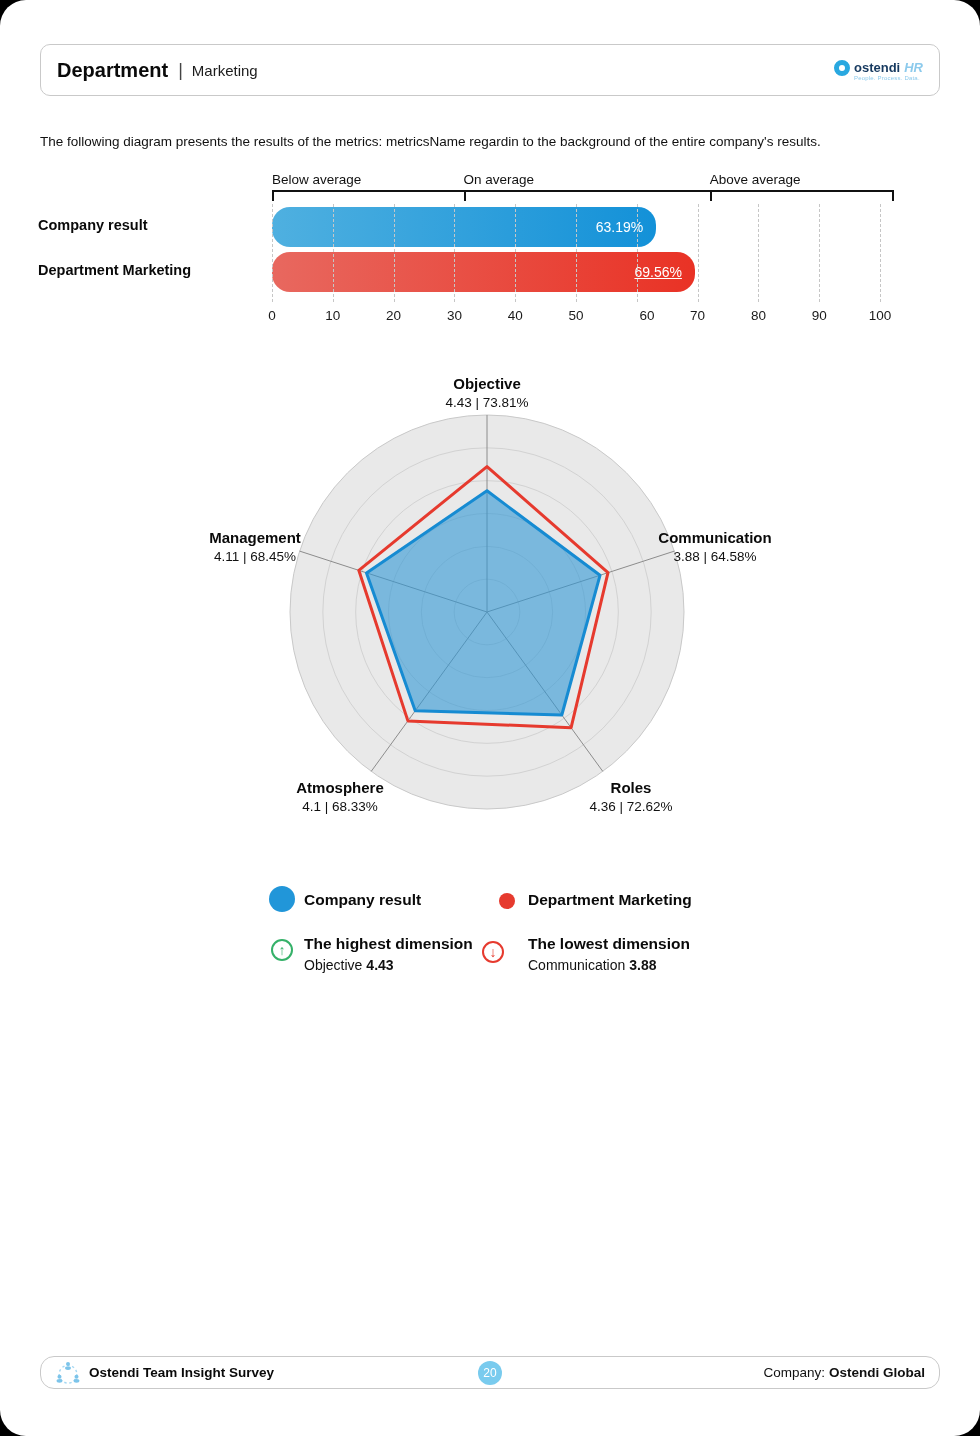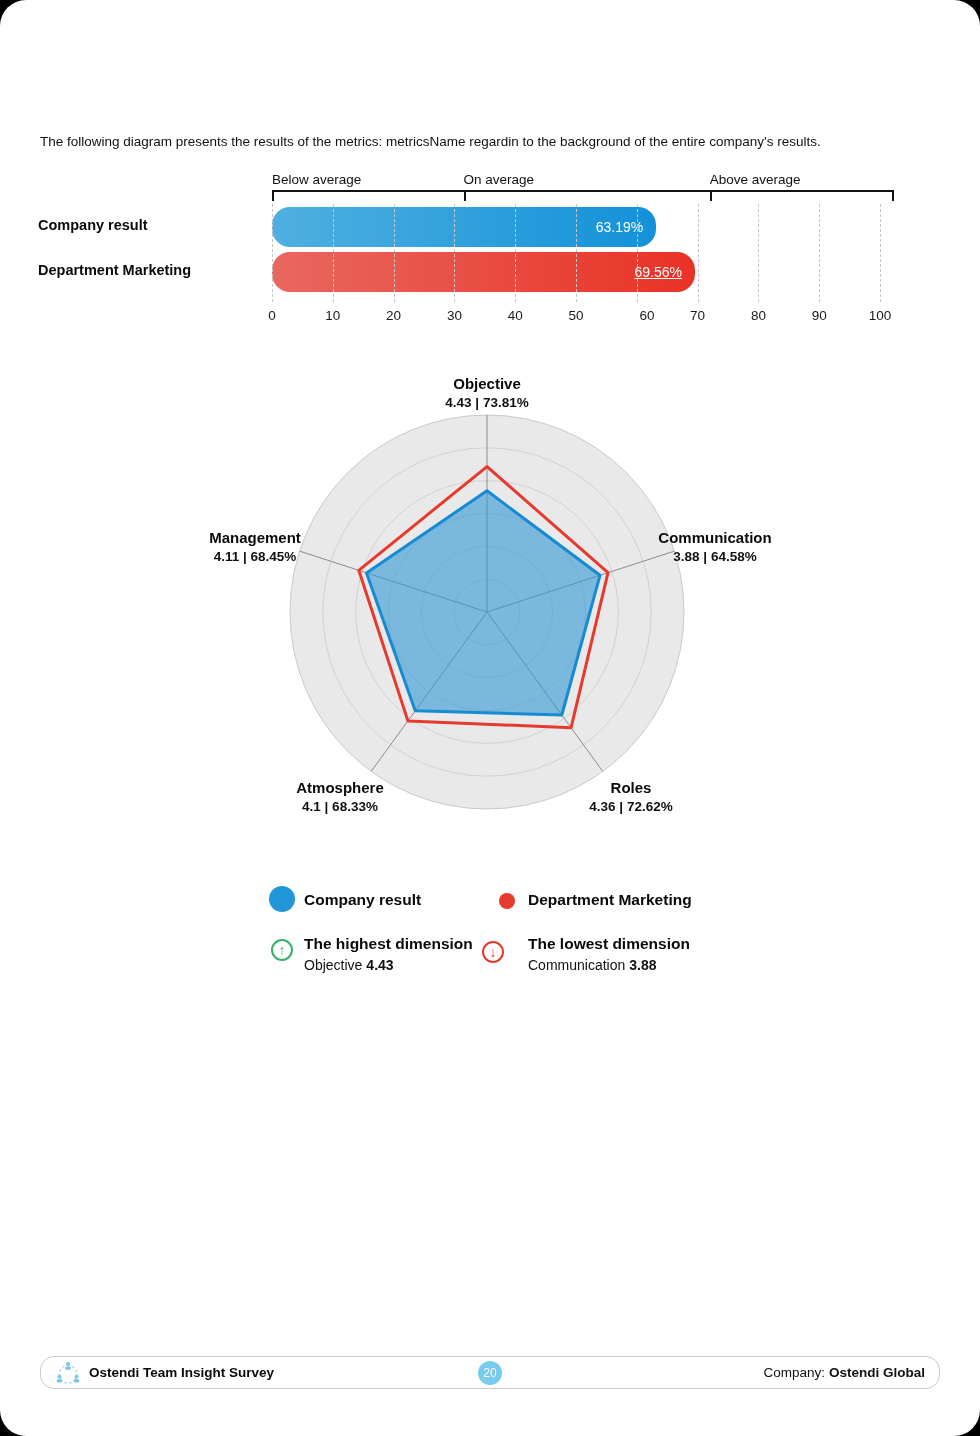--- a/index.html
+++ b/index.html
@@ -33,21 +33,21 @@
                    font-size:14.5px; font-weight:bold; color:#0a0a0a; }
   #rowlabel-company { top:37px; } #rowlabel-dept { top:82px; }
   .bar { position:absolute; left:272px; height:40px; border-radius:18px; display:flex;
          align-items:center; justify-content:flex-end; padding-right:13px; color:#fff; font-size:14px; }
   #bar-company { top:37px; } #bar-dept { top:82px; }
 
   
   #radar-svg { position:absolute; left:240px; top:403px; }
   .radar-label { position:absolute; text-align:center; color:#0a0a0a; }
   .radar-label b { display:block; font-size:15px; }
-  .radar-label span { display:block; font-size:13.5px; margin-top:3px; color:#111;font-weight:bold; }
+  .radar-label span { display:block; font-size:13.5px; margin-top:3px; color:#111; }
   .rl-objective { left:337px; top:375px; width:300px; }
   .rl-communication { left:640px; top:529px; width:150px; }
   .rl-management { left:180px; top:529px; width:150px; }
   .rl-atmosphere { left:265px; top:779px; width:150px; }
   .rl-roles { left:556px; top:779px; width:150px; }
 
   
   .legend-dot { position:absolute; border-radius:50%; }
   #dot-company { left:269px; top:886px; width:26px; height:26px; background:#2196d9; }
   #dot-dept { left:499px; top:893px; width:16px; height:16px; background:#e63a2e; }
@@ -71,20 +71,33 @@
   .badge { position:absolute; left:437px; top:4px; width:24px; height:24px; border-radius:50%;
            background:#79cbee; color:#fff; font-size:12px; display:flex; align-items:center; justify-content:center; }
   .footer-right { margin-left:auto; font-size:13.5px; color:#111; }
   .footer-right b { margin-left:4px; }
 </style>
 </head>
 <body>
 
 <div class="page">
 
+  <div class="box header-box">
+    <span class="title">Department</span>
+    <span class="sep">|</span>
+    <span class="subtitle">Marketing</span>
+    <div class="logo">
+      <div class="logo-row">
+        <span class="donut"></span>
+        <span class="brand">ostendi</span>
+        <span class="brand-hr">HR</span>
+      </div>
+      <span class="tagline">People. Process. Data.</span>
+    </div>
+  </div>
 
   <div class="intro">The following diagram presents the results of the metrics: metricsName regardin to the background of the entire company's results.</div>
 
   <div id="barchart">
     <div id="bracket" style="left: 272px; width: 620.16px;"></div>
     <div class="bar-row-label" id="rowlabel-company">Company result</div>
     <div class="bar-row-label" id="rowlabel-dept">Department Marketing</div>
     <div class="bar" id="bar-company" style="width: 384.195px; background: linear-gradient(90deg, rgb(79, 176, 224), rgb(19, 145, 216));">
       <span>63.19%</span>
     </div>

